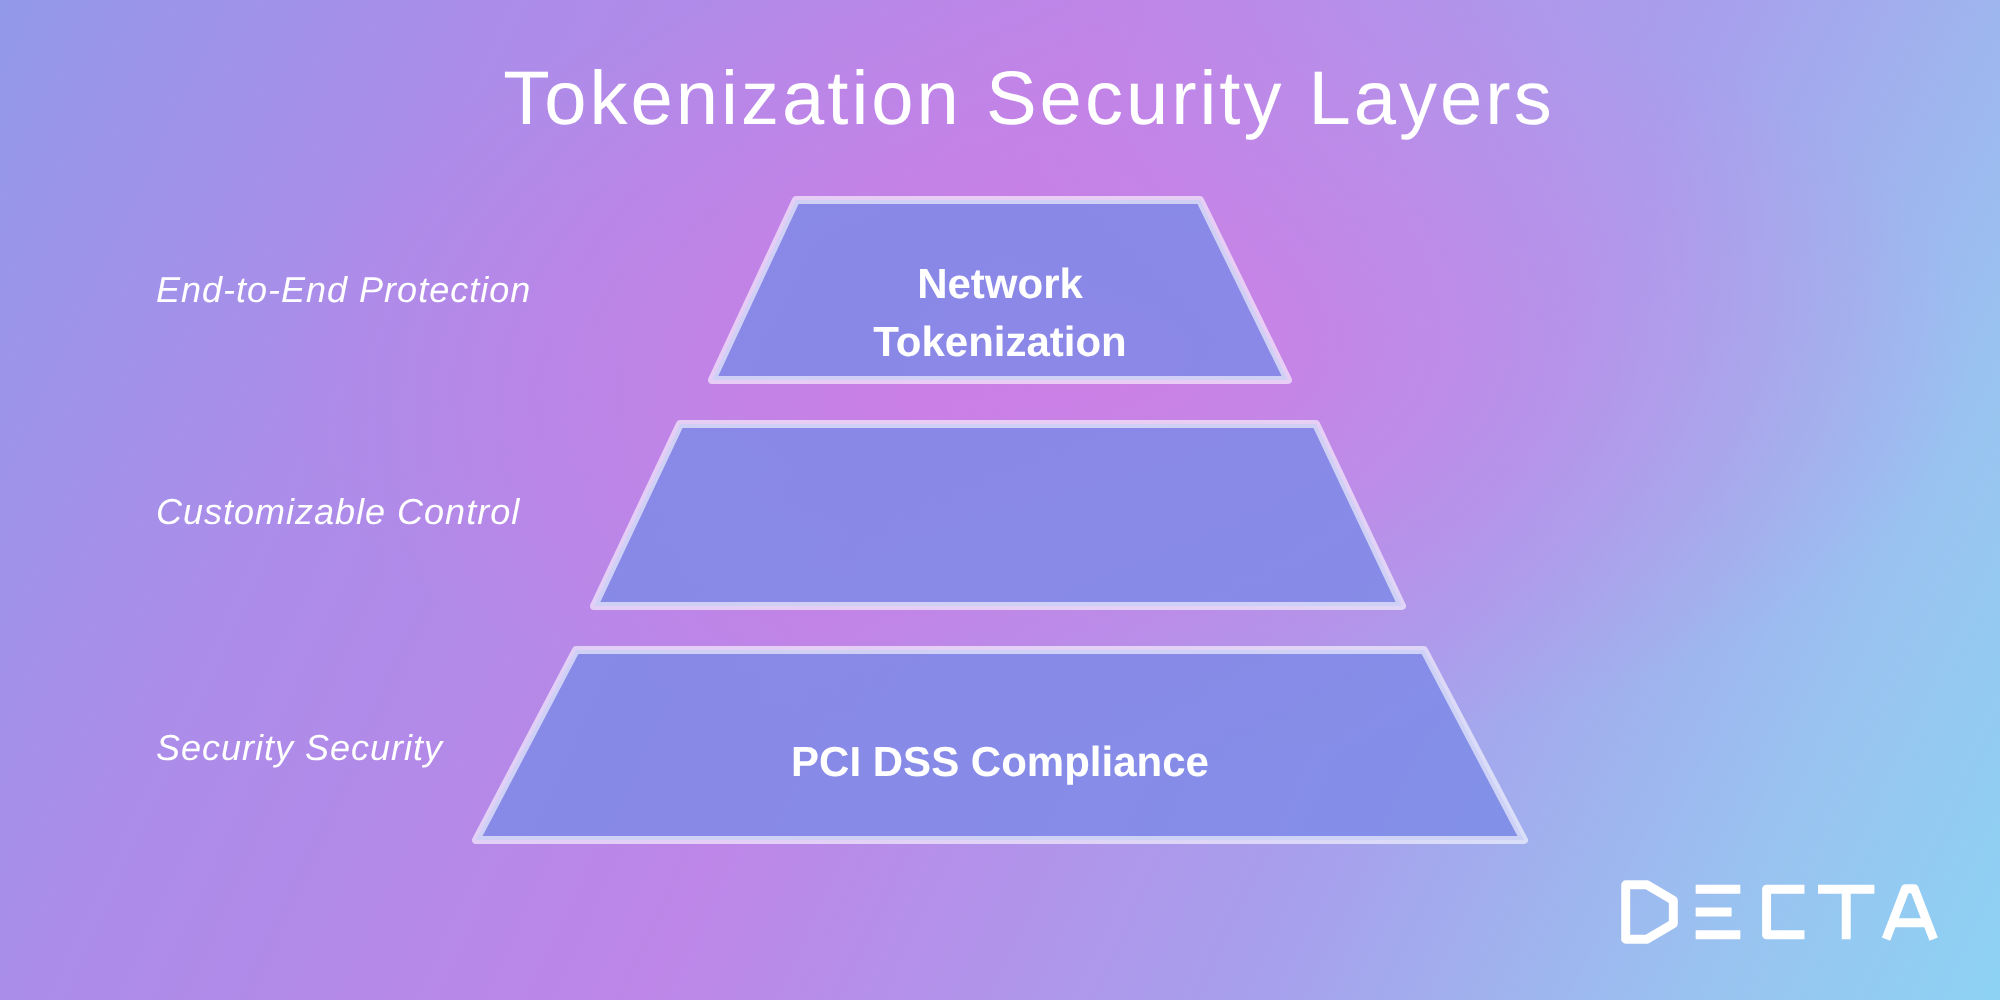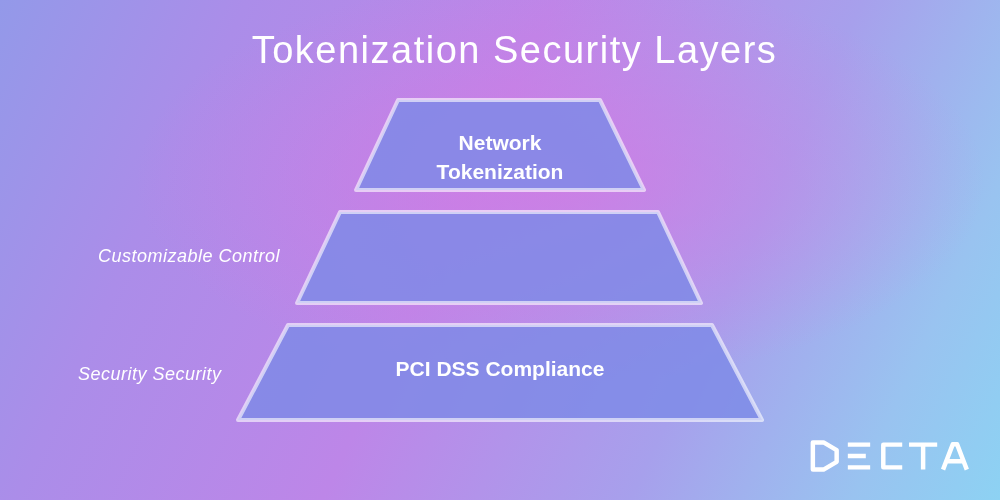--- a/index.html
+++ b/index.html
@@ -75,24 +75,25 @@
 
   <svg class="pyramid-svg" viewBox="0 0 1000 500" aria-hidden="true">
     <polygon points="398,100 600,100 644,190 356,190"></polygon>
     <polygon points="340,212 658,212 701,303 297,303"></polygon>
     <polygon points="288,325 712,325 762,420 238,420"></polygon>
   </svg>
 
   <div class="layer-text wrap" style="top:117px;">Network Tokenization</div>
 
 
-  <div class="layer-text" style="top:343px;">PCI DSS Compliance</div>
+  <div class="layer-text" style="top:356px;">PCI DSS Compliance</div>
 
+  <div class="side-label" style="top:134px;">End-to-End Protection</div>
 
-  <div class="side-label" style="top:245px;margin-left:20px;">Customizable Control</div>
+  <div class="side-label" style="top:245px;">Customizable Control</div>
 
   <div class="side-label" style="top:363px;">Security Security</div>
 
   <svg class="logo" viewBox="0 0 175 34" role="img" aria-label="DECTA">
 
     <path d="M5,3 H16 L29.5,11 V23 L16,31 H5 Z"></path>
 
     <path d="M41,5.3 H64 M41,17 H59.5 M41,28.7 H64"></path>
 
     <path d="M97,5.3 H77.5 V28.7 H97"></path>

